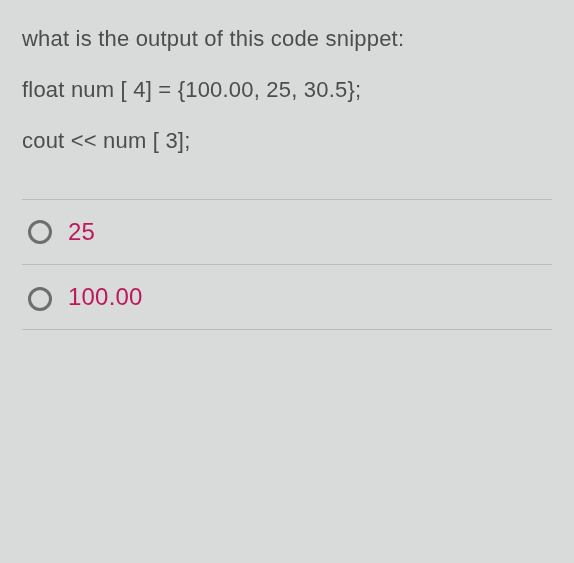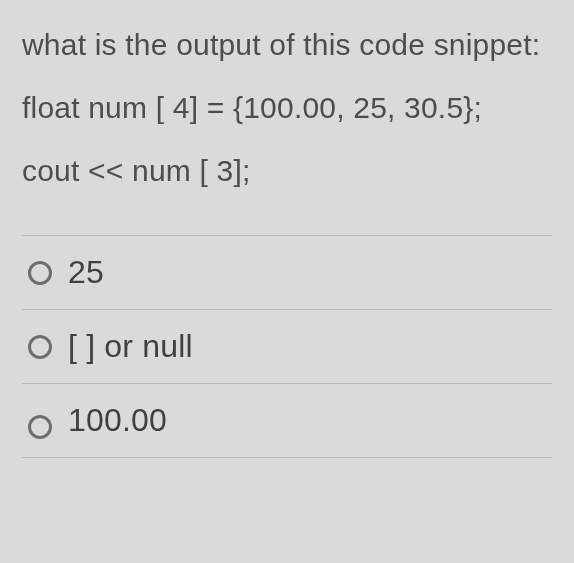--- a/index.html
+++ b/index.html
@@ -8,21 +8,21 @@
     height: 563px;
     background: #d8dbd9;
     font-family: Arial, Helvetica, sans-serif;
     overflow: hidden;
   }
   .container {
     padding: 22px 22px 0 22px;
   }
   .question-line {
     color: #4a4e4c;
-    font-size: 30px;
+    font-size: 22px;
     line-height: 1.5;
     margin-bottom: 18px;
     letter-spacing: 0.2px;
   }
   .options {
     margin-top: 42px;
   }
   .option {
     display: flex;
     align-items: center;
@@ -37,40 +37,36 @@
   .radio {
     width: 24px;
     height: 24px;
     border: 3px solid #6b6f6d;
     border-radius: 50%;
     flex-shrink: 0;
     margin-right: 16px;
     background: transparent;
   }
   .option-label {
-    color: #404040;
-    font-size: 32px;
+    color: #be185d;
+    font-size: 24px;
     letter-spacing: 0.2px;
   }
 </style>
 </head>
 <body>
 
 <div class="container">
   <div class="question-line">what is the output of this code snippet:</div>
   <div class="question-line">float num [ 4] = {100.00, 25, 30.5};</div>
   <div class="question-line">cout &lt;&lt; num [ 3];</div>
 
   <div class="options">
     <div class="option">
       <span class="radio"></span>
       <span class="option-label">25</span>
     </div>
     <div class="option">
       <span class="radio"></span>
-      <span class="option-label">[ ] or null</span>
-    </div>
-    <div class="option">
-      <span class="radio"></span>
       <span class="option-label">100.00</span>
     </div>
   </div>
 </div>
 
 </body></html>

